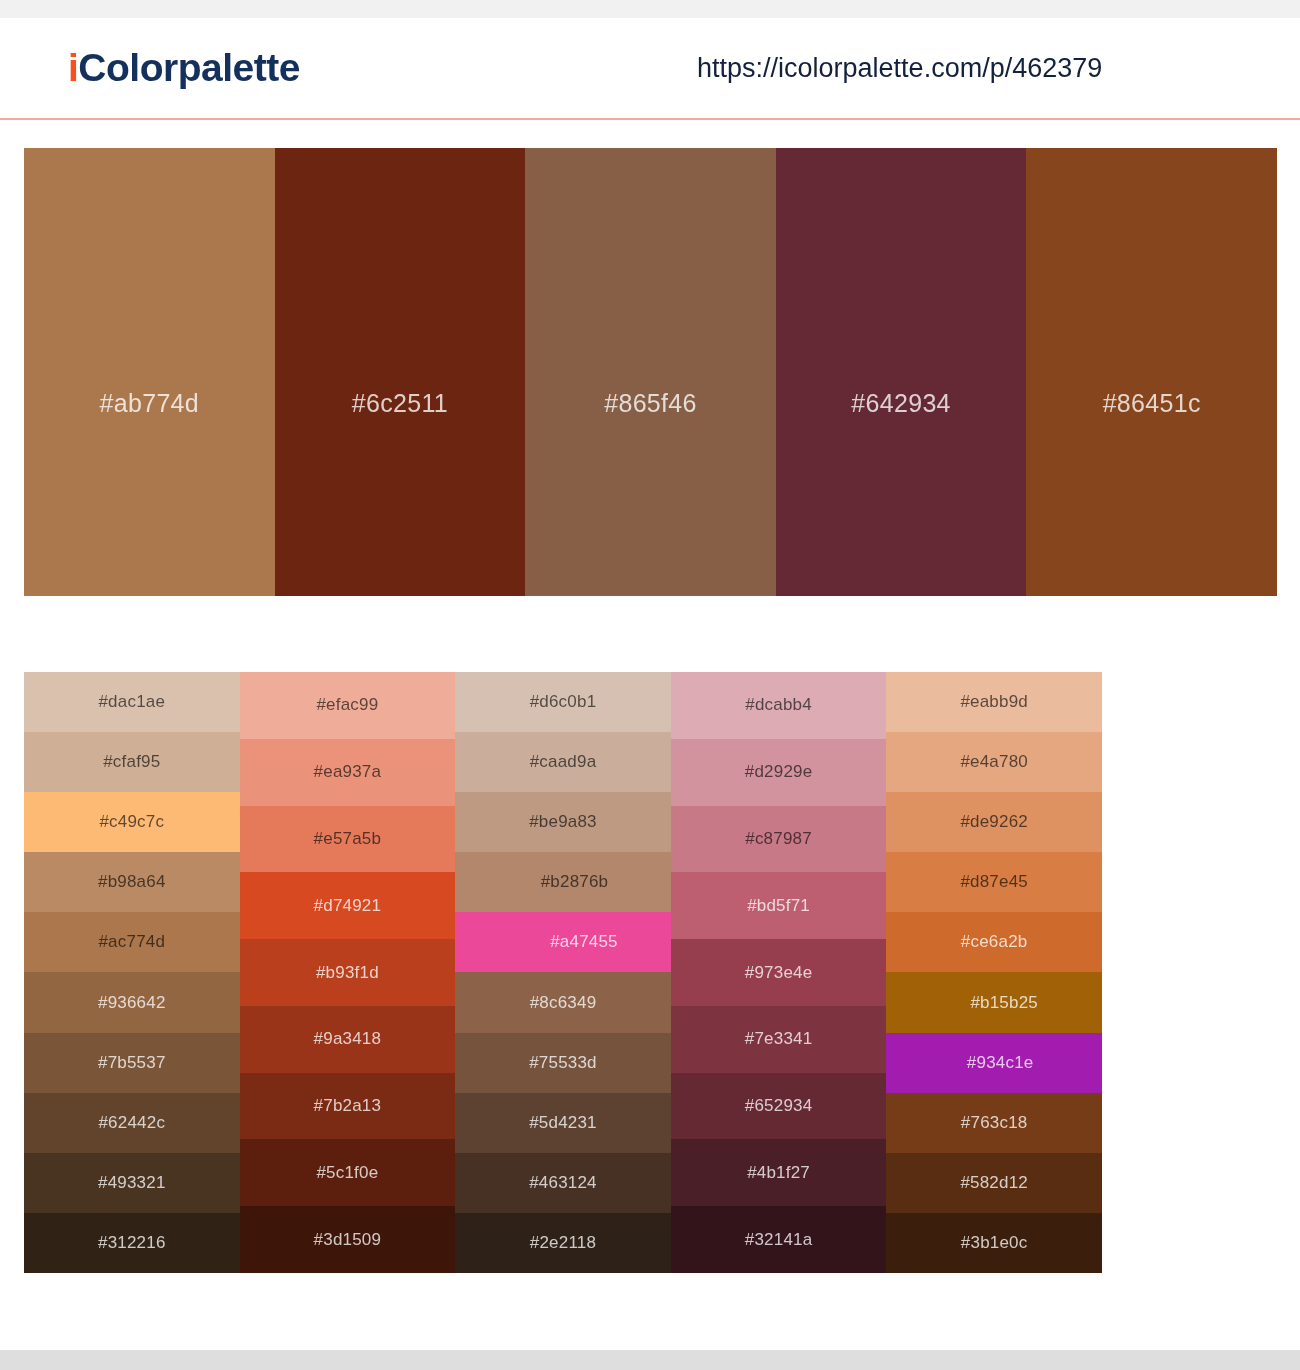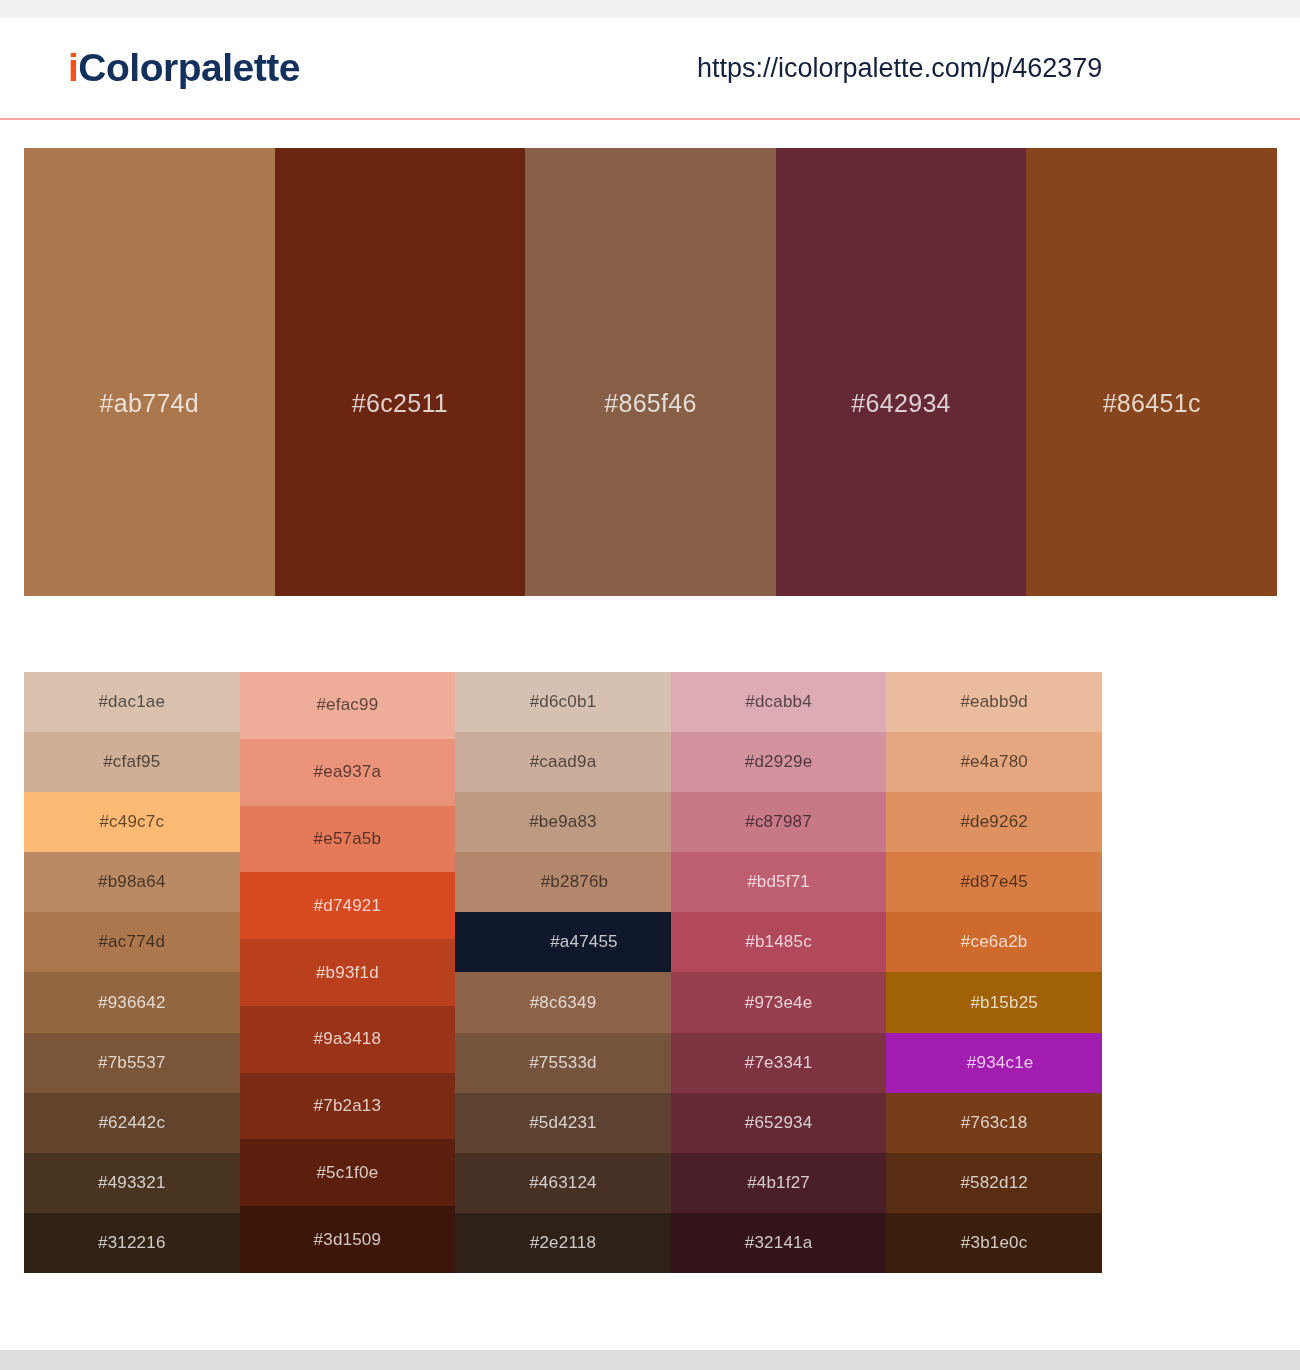--- a/index.html
+++ b/index.html
@@ -168,33 +168,32 @@
       <div class="shade-cell light-text" style="background: rgb(154, 52, 24);">#9a3418</div>
       <div class="shade-cell light-text" style="background: rgb(123, 42, 19);">#7b2a13</div>
       <div class="shade-cell light-text" style="background: rgb(92, 31, 14);">#5c1f0e</div>
       <div class="shade-cell light-text" style="background: rgb(61, 21, 9);">#3d1509</div>
     </div>
     <div class="shade-column">
       <div class="shade-cell dark-text" style="background: rgb(214, 192, 177);">#d6c0b1</div>
       <div class="shade-cell dark-text" style="background: rgb(202, 173, 154);">#caad9a</div>
       <div class="shade-cell dark-text" style="background: rgb(190, 154, 131);">#be9a83</div>
       <div class="shade-cell dark-text" style="background: rgb(178, 135, 107); padding-left: 23px;">#b2876b</div>
-      <div class="shade-cell light-text" style="background: #0f172a; padding-left: 42px;">#a47455</div>
+      <div class="shade-cell light-text" style="background: #ec4899; padding-left: 42px;">#a47455</div>
       <div class="shade-cell light-text" style="background: rgb(140, 99, 73);">#8c6349</div>
       <div class="shade-cell light-text" style="background: rgb(117, 83, 61);">#75533d</div>
       <div class="shade-cell light-text" style="background: rgb(93, 66, 49);">#5d4231</div>
       <div class="shade-cell light-text" style="background: rgb(70, 49, 36);">#463124</div>
       <div class="shade-cell light-text" style="background: rgb(46, 33, 24);">#2e2118</div>
     </div>
     <div class="shade-column">
       <div class="shade-cell dark-text" style="background: rgb(220, 171, 180);">#dcabb4</div>
       <div class="shade-cell dark-text" style="background: rgb(210, 146, 158);">#d2929e</div>
       <div class="shade-cell dark-text" style="background: rgb(200, 121, 135);">#c87987</div>
       <div class="shade-cell light-text" style="background: rgb(189, 95, 113);">#bd5f71</div>
-      <div class="shade-cell light-text" style="background: rgb(177, 72, 92);">#b1485c</div>
       <div class="shade-cell light-text" style="background: rgb(151, 62, 78);">#973e4e</div>
       <div class="shade-cell light-text" style="background: rgb(126, 51, 65);">#7e3341</div>
       <div class="shade-cell light-text" style="background: rgb(101, 41, 52);">#652934</div>
       <div class="shade-cell light-text" style="background: rgb(75, 31, 39);">#4b1f27</div>
       <div class="shade-cell light-text" style="background: rgb(50, 20, 26);">#32141a</div>
     </div>
     <div class="shade-column">
       <div class="shade-cell dark-text" style="background: rgb(234, 187, 157);">#eabb9d</div>
       <div class="shade-cell dark-text" style="background: rgb(228, 167, 128);">#e4a780</div>
       <div class="shade-cell dark-text" style="background: rgb(222, 146, 98);">#de9262</div>

